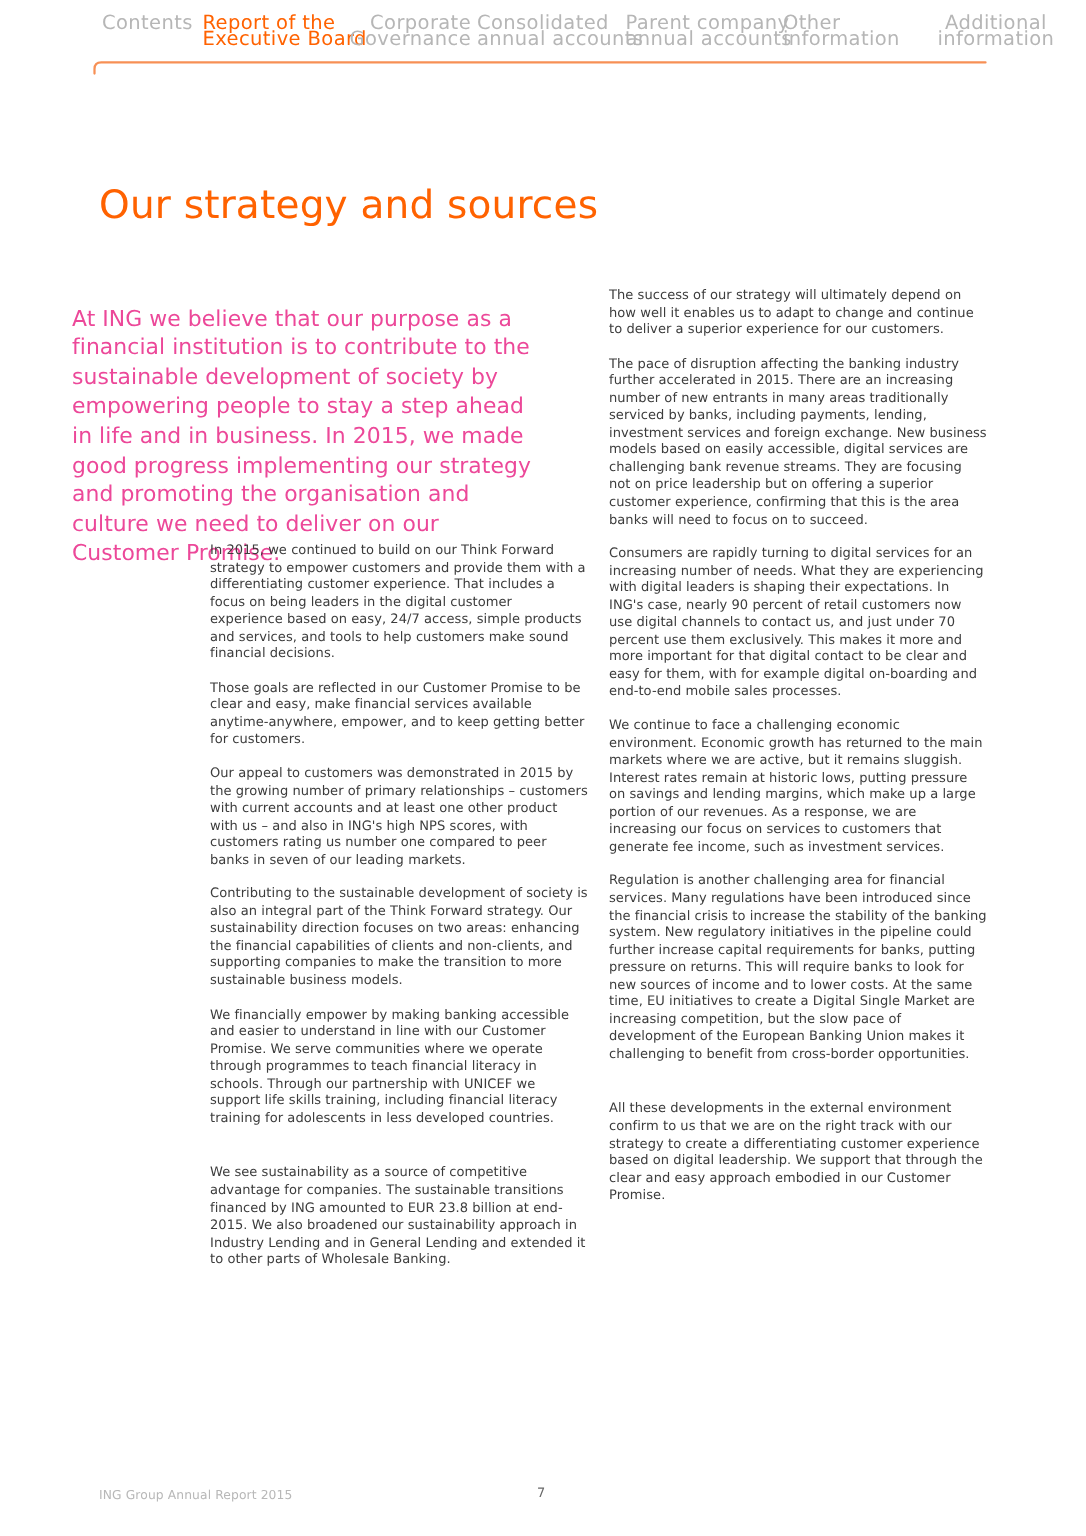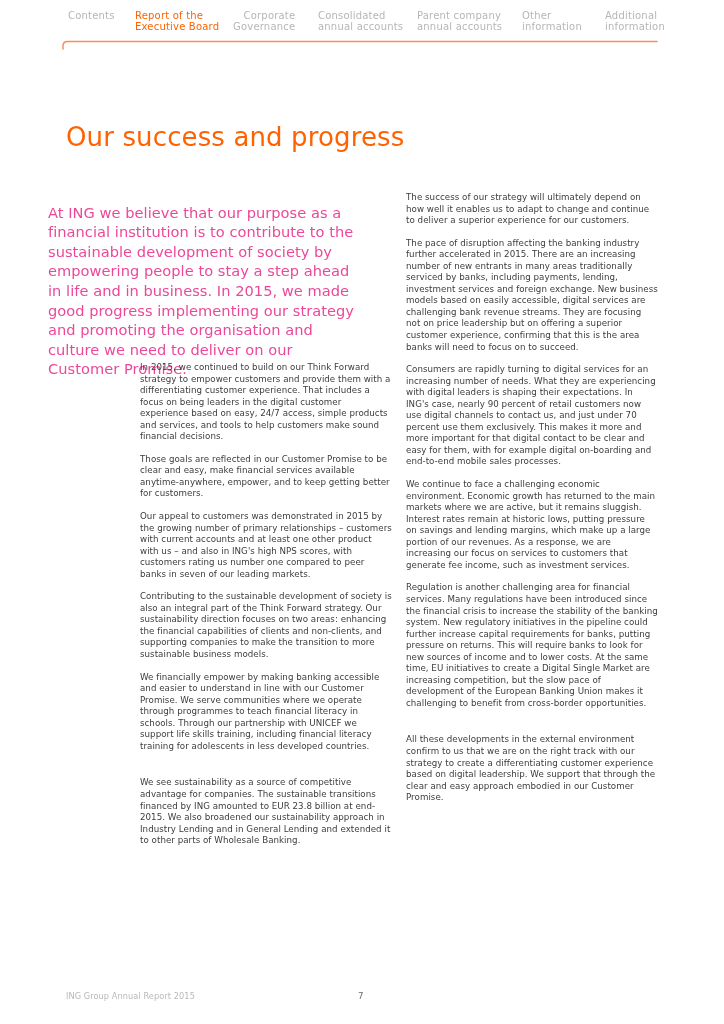--- a/index.html
+++ b/index.html
@@ -27,21 +27,21 @@
   .topnav {
     position: absolute;
     left: 62px;
     top: 10px;
     width: 600px;
     height: 36px;
   }
   .nav-item {
     position: absolute;
     top: 0;
-    font-size: 10px;
+    font-size: 13px;
     line-height: 11.2px;
     letter-spacing: 0.02em;
     color: #b6b6b6;
     white-space: pre-line;
   }
   .nav-item.active {
     color: #ff6200;
   }
   .nav-rule {
     position: absolute;
@@ -139,31 +139,31 @@
       <div class="nav-item active" style="left: 73px;">Report of the
 Executive Board</div>
       <div class="nav-item" style="left: 171px; text-align: right;">Corporate
 Governance</div>
       <div class="nav-item" style="left: 256px;">Consolidated
 annual accounts</div>
       <div class="nav-item" style="left: 355px;">Parent company
 annual accounts</div>
       <div class="nav-item" style="left: 460px;">Other
 information</div>
-      <div class="nav-item" style="left: 543px;">Additional
+      <div class="nav-item" style="left: 563px; text-align: center;">Additional
 information</div>
     </div>
 
   <div class="nav-rule">
     <svg width="596" height="10" viewBox="0 0 596 10" xmlns="http://www.w3.org/2000/svg">
       <path d="M1 9 L1 6 Q1 1.6 5.5 1.6 L595 1.6" fill="none" stroke="#f79055" stroke-width="1.5" stroke-linecap="round"></path>
     </svg>
   </div>
 
-  <h1 class="page-title">Our success and progress</h1>
+  <h1 class="page-title">Our strategy and sources</h1>
 
   <p class="lead">At ING we believe that our purpose as a financial institution is to contribute to the sustainable development of society by empowering people to stay a step ahead in life and in business. In 2015, we made good progress implementing our strategy and promoting the organisation and culture we need to deliver on our Customer Promise.</p>
 
   <div class="col col-left">
     <p>In 2015, we continued to build on our Think Forward strategy to empower customers and provide them with a differentiating customer experience. That includes a focus on being leaders in the digital customer experience based on easy, 24/7 access, simple products and services, and tools to help customers make sound financial decisions.</p>
     <p>Those goals are reflected in our Customer Promise to be clear and easy, make financial services available anytime-anywhere, empower, and to keep getting better for customers.</p>
     <p>Our appeal to customers was demonstrated in 2015 by the growing number of primary relationships – customers with current accounts and at least one other product with us – and also in ING's high NPS scores, with customers rating us number one compared to peer banks in seven of our leading markets.</p>
     <p>Contributing to the sustainable development of society is also an integral part of the Think Forward strategy. Our sustainability direction focuses on two areas: enhancing the financial capabilities of clients and non-clients, and supporting companies to make the transition to more sustainable business models.</p>
     <p>We financially empower by making banking accessible and easier to understand in line with our Customer Promise. We serve communities where we operate through programmes to teach financial literacy in schools. Through our partnership with UNICEF we support life skills training, including financial literacy training for adolescents in less developed countries.</p>
     <p>We see sustainability as a source of competitive advantage for companies. The sustainable transitions financed by ING amounted to EUR 23.8 billion at end-2015. We also broadened our sustainability approach in Industry Lending and in General Lending and extended it to other parts of Wholesale Banking.</p>

